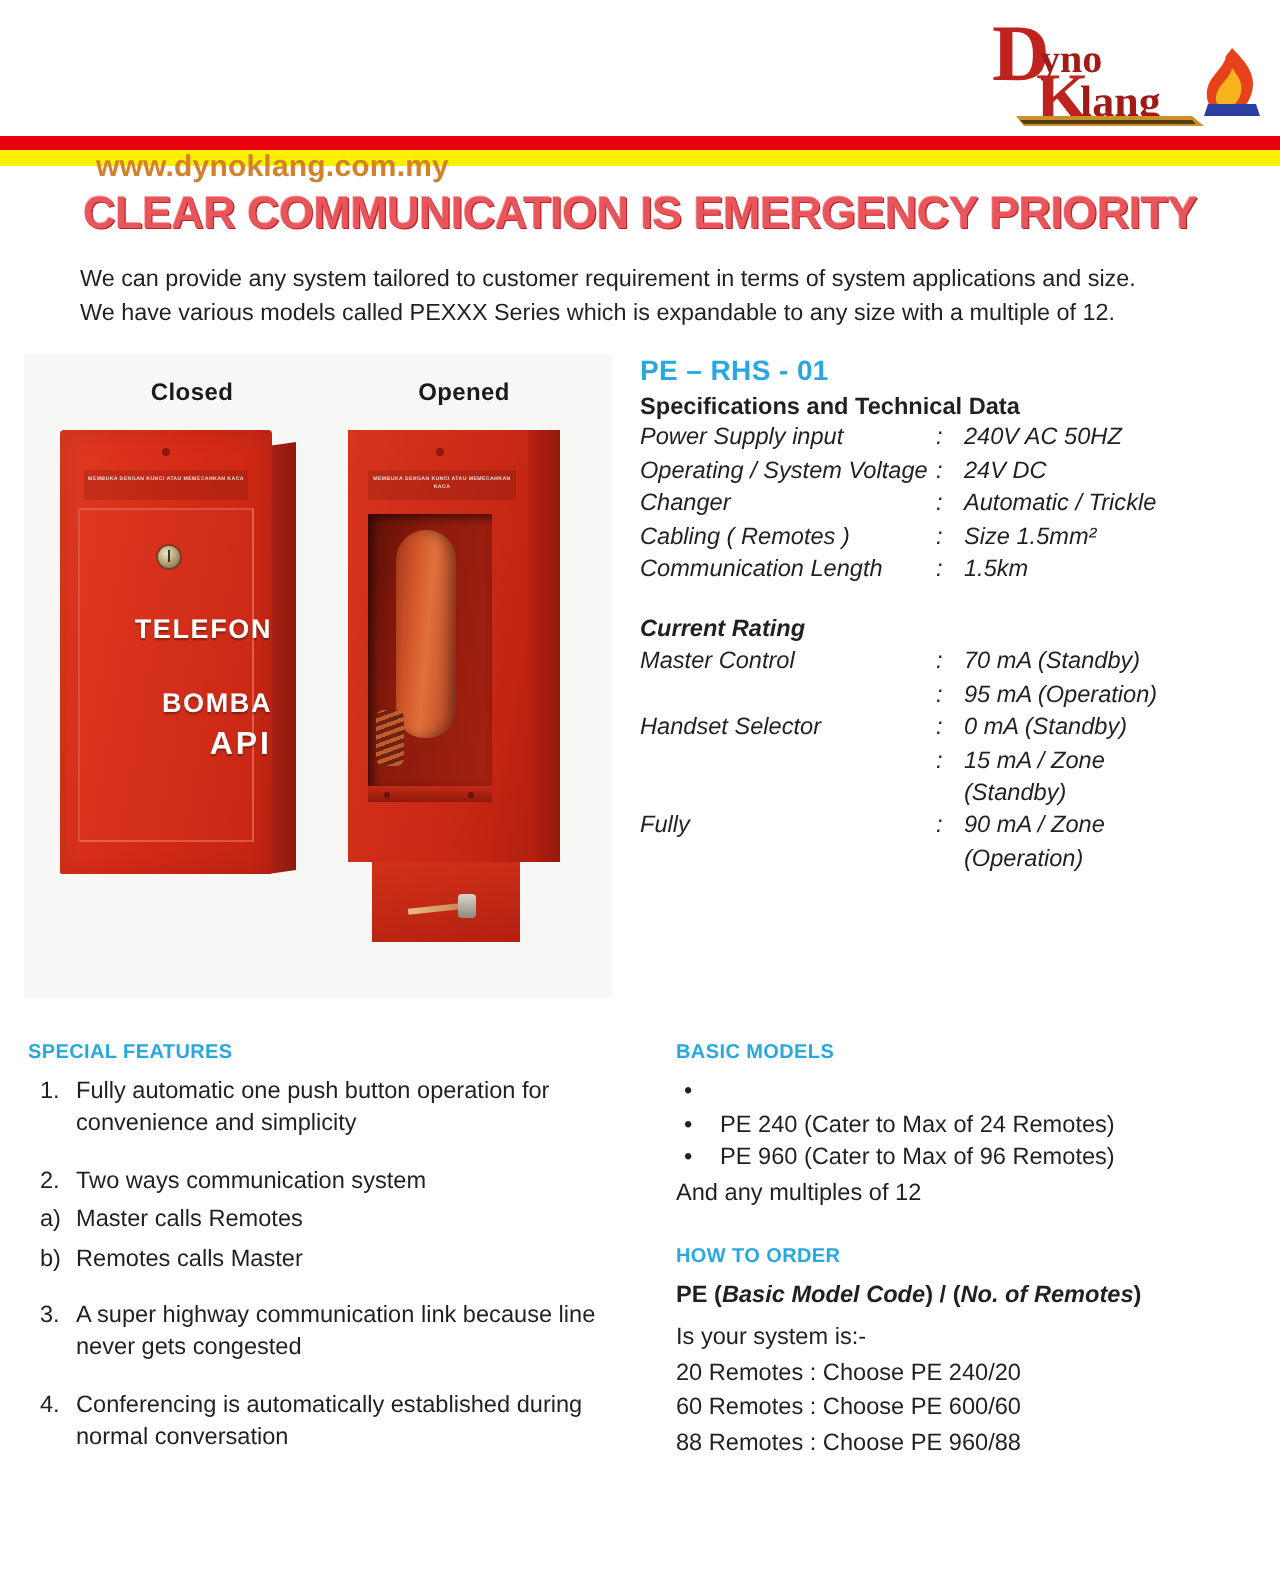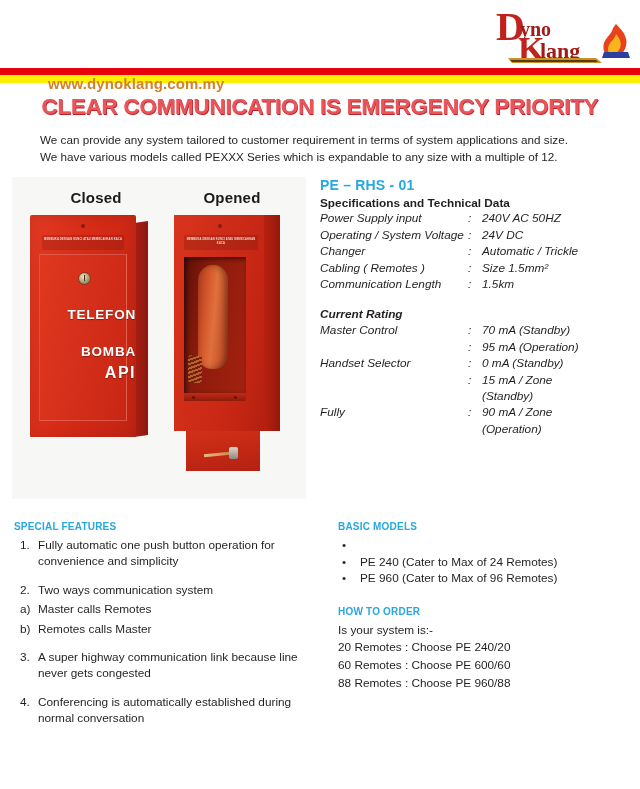--- a/index.html
+++ b/index.html
@@ -81,21 +81,21 @@
     width: 294px;
     height: 322px;
     margin-left: 12px;
     background: #f7f8f6;
     position: relative;
     flex: 0 0 auto;
   }
   .photo-caption {
     position: absolute;
     top: 12px;
-    font-size: 15px;
+    font-size: 12px;
     font-weight: bold;
     color: #1a1a1a;
     text-align: center;
     letter-spacing: .2px;
   }
   .cap-closed { left: 24px; width: 120px; }
   .cap-opened { left: 160px; width: 120px; }
 
   
   .unit-closed {
@@ -590,22 +590,24 @@
       <div class="bullet">•</div>
     </div>
     <div class="model-item">
       <div class="bullet">•</div>
       <div>PE 240 (Cater to Max of 24 Remotes)</div>
     </div>
     <div class="model-item">
       <div class="bullet">•</div>
       <div>PE 960 (Cater to Max of 96 Remotes)</div>
     </div>
+    <div class="note">And any multiples of 12</div>
 
     <div class="sec-head order-head">HOW TO ORDER</div>
+    <div class="order-formula"><span>PE (</span><span class="it">Basic Model Code</span><span>) / (</span><span class="it">No. of Remotes</span><span>)</span></div>
 
     <div class="order-lines">
       <div>Is your system is:-</div>
       <div>20 Remotes : Choose PE 240/20</div>
       <div>60 Remotes : Choose PE 600/60</div>
       <div>88 Remotes : Choose PE 960/88</div>
     </div>
   </div>
 </div>
 

